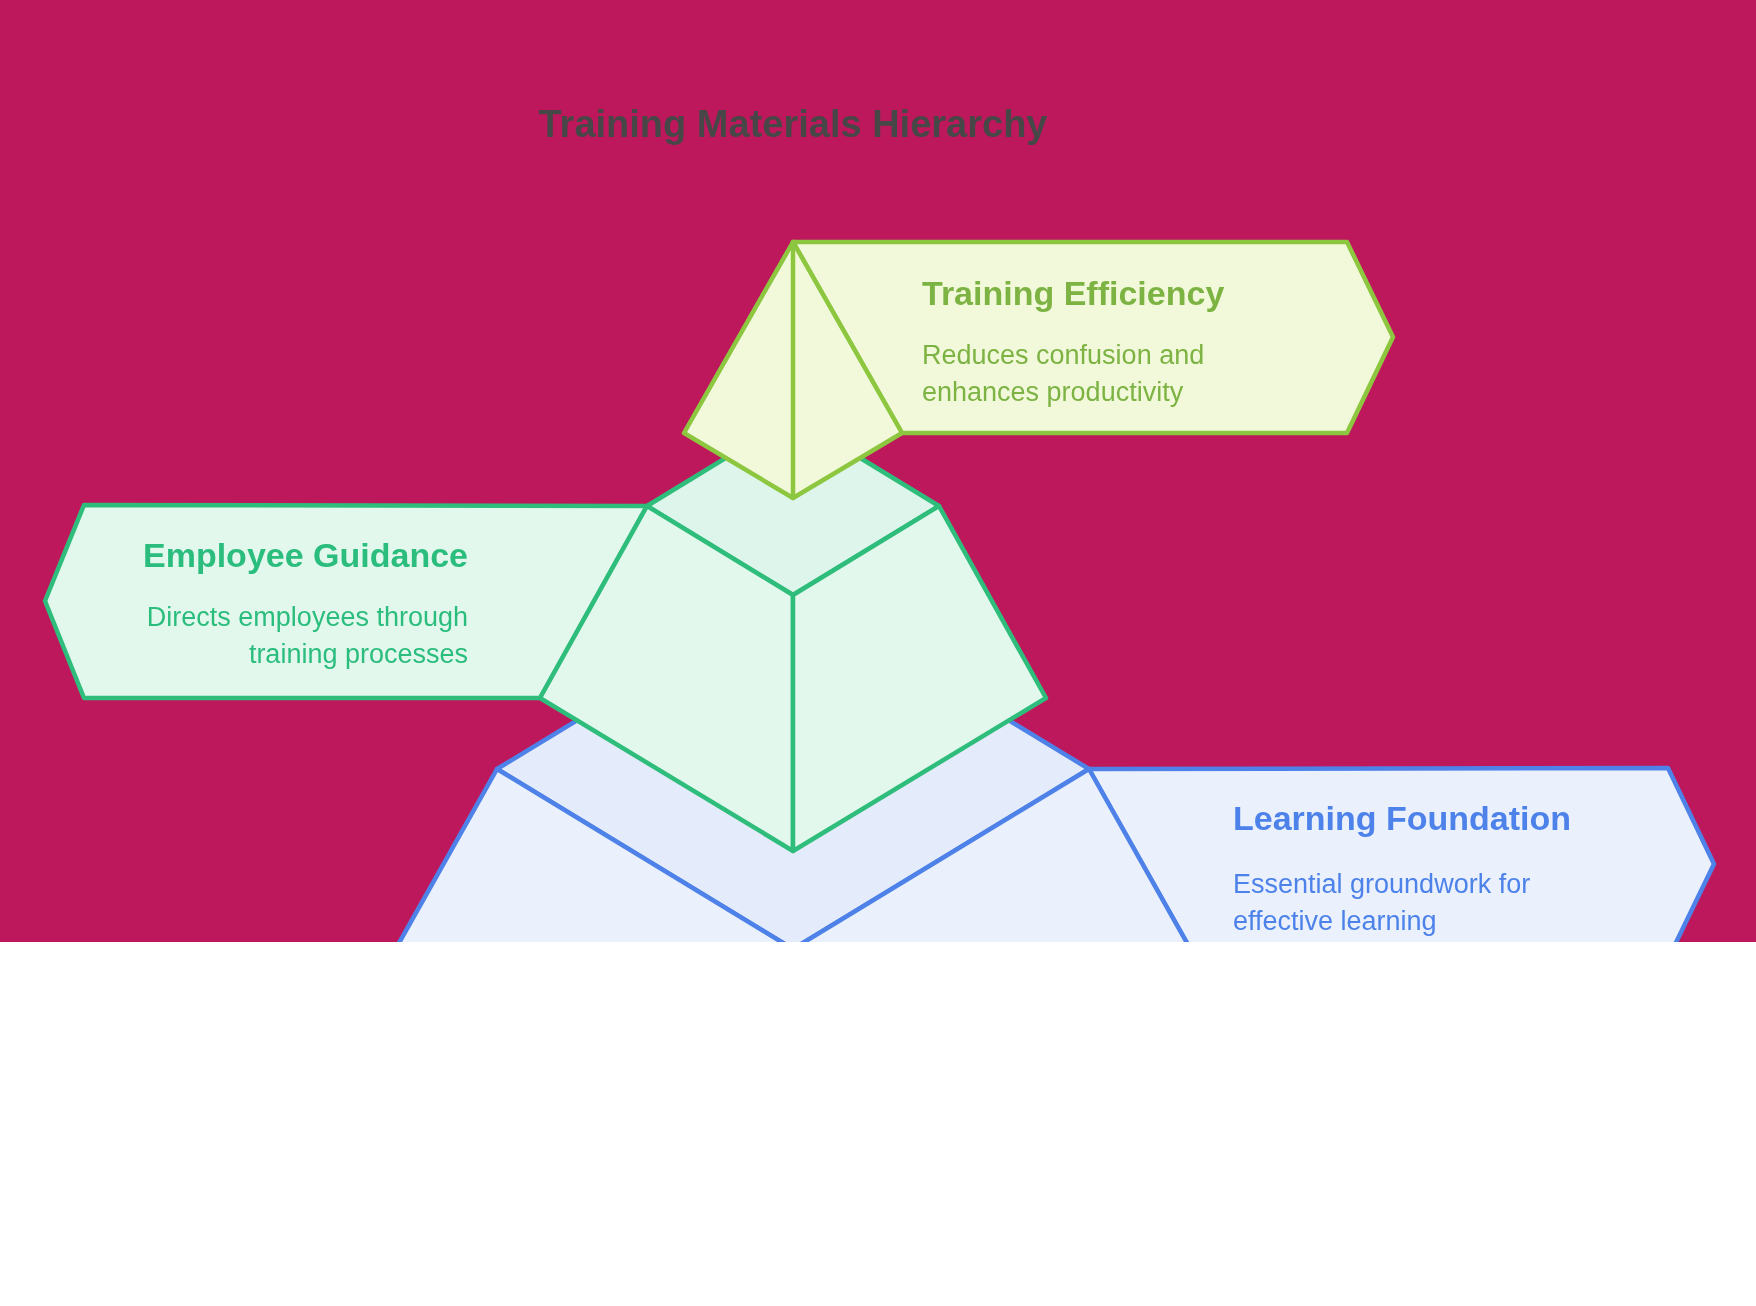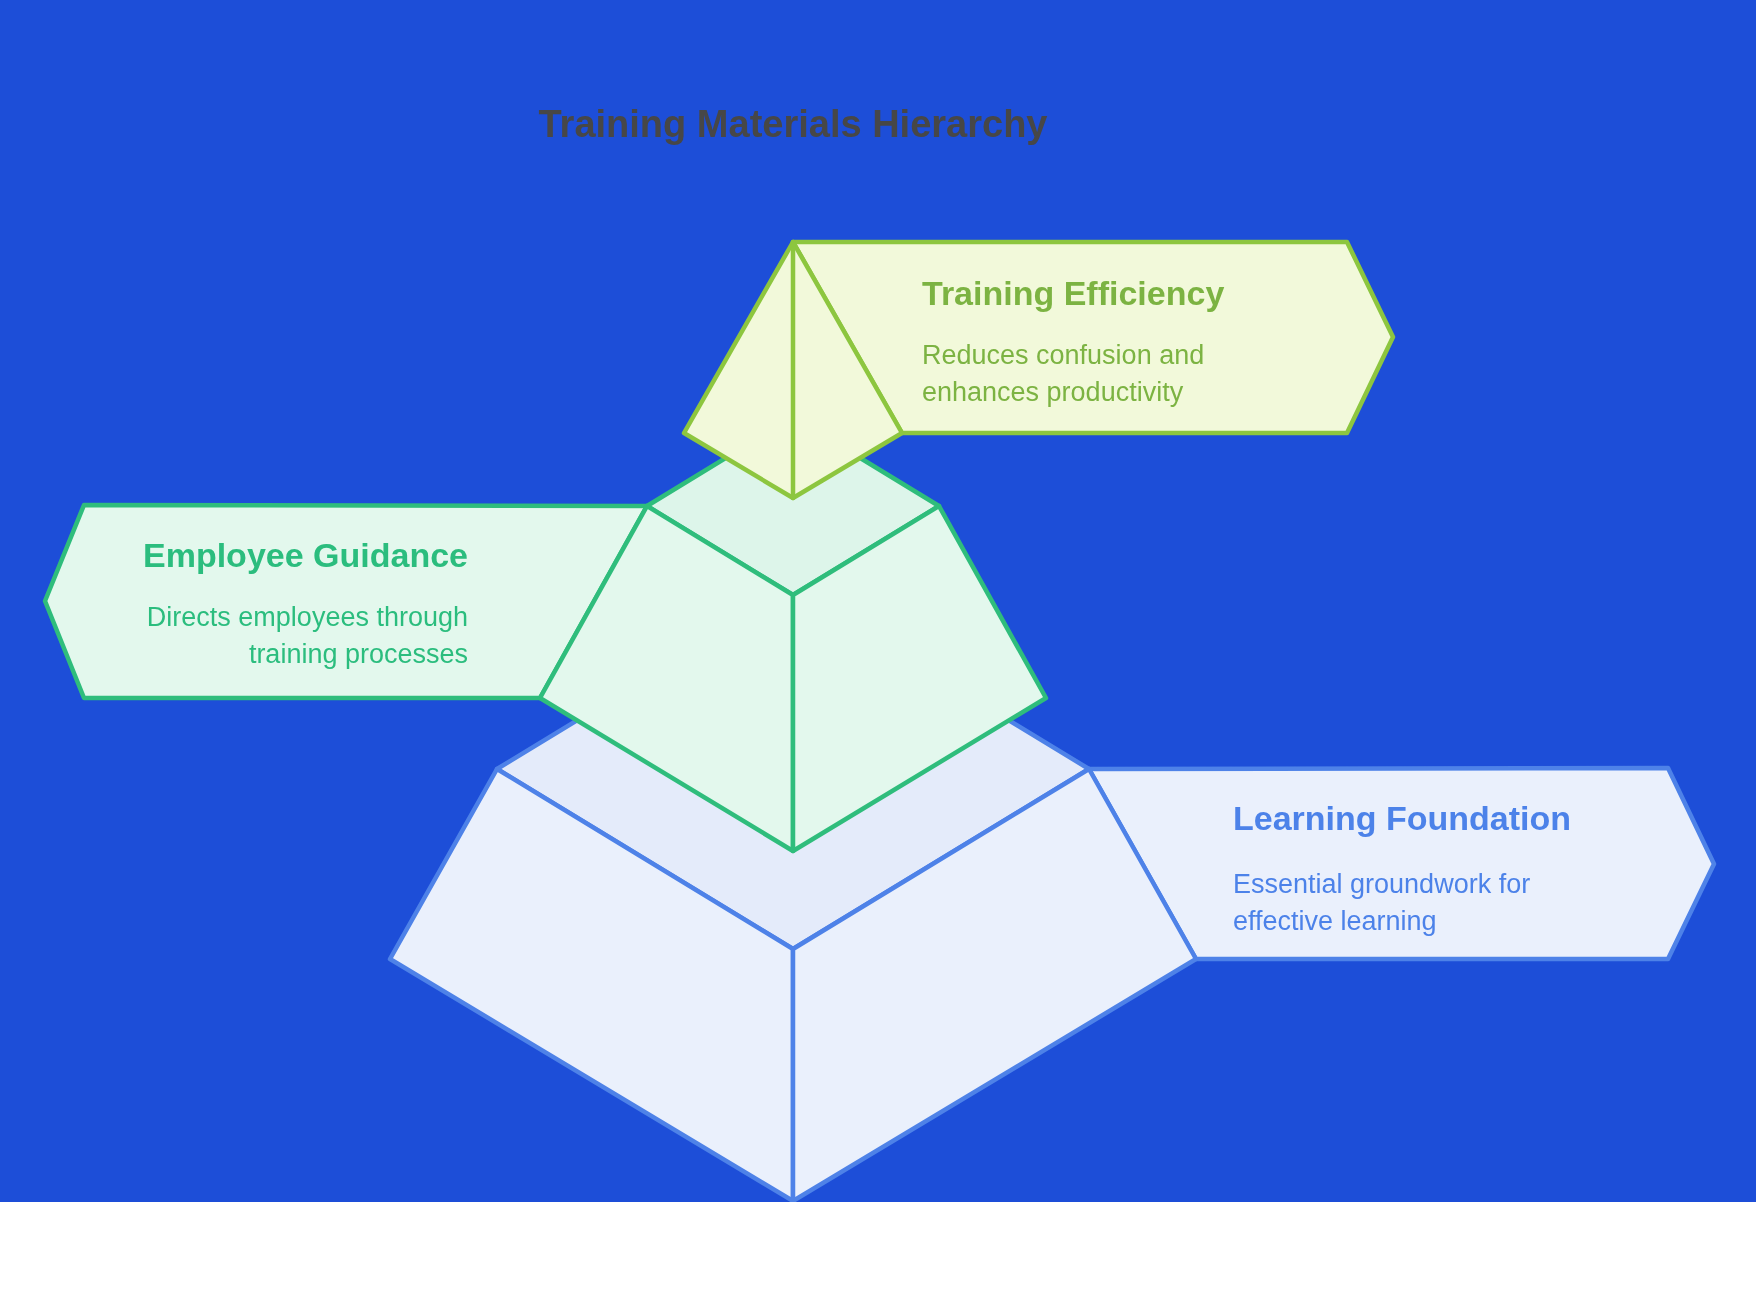--- a/index.html
+++ b/index.html
@@ -1,16 +1,16 @@
 <!DOCTYPE html>
 <html><head>
 <meta charset="utf-8">
 <style>
   html,body{margin:0;padding:0;background:#ffffff;}
-  .stage{position:relative;width:1756px;height:1202px;background:#1d4ed8;overflow:hidden;}
+  .stage{position:relative;width:1756px;height:942px;background:#be185d;overflow:hidden;}
   svg{display:block;}
   .shape{stroke-width:4.5;stroke-linejoin:round;stroke-linecap:round;}
   
   .f-top{fill:#F2F9DA;stroke:#8DC63F;}
   .f-mid-top{fill:#DDF5EA;stroke:#2FBD7C;}
   .f-mid{fill:#E3F8ED;stroke:#2FBD7C;}
   
   .f-bot-top{fill:#E4EBFA;stroke:#4E82E8;}
   .f-bot{fill:#EAF0FC;stroke:#4E82E8;}
   .title-text{font:700 38px "Liberation Sans", sans-serif;fill:#474747;}

